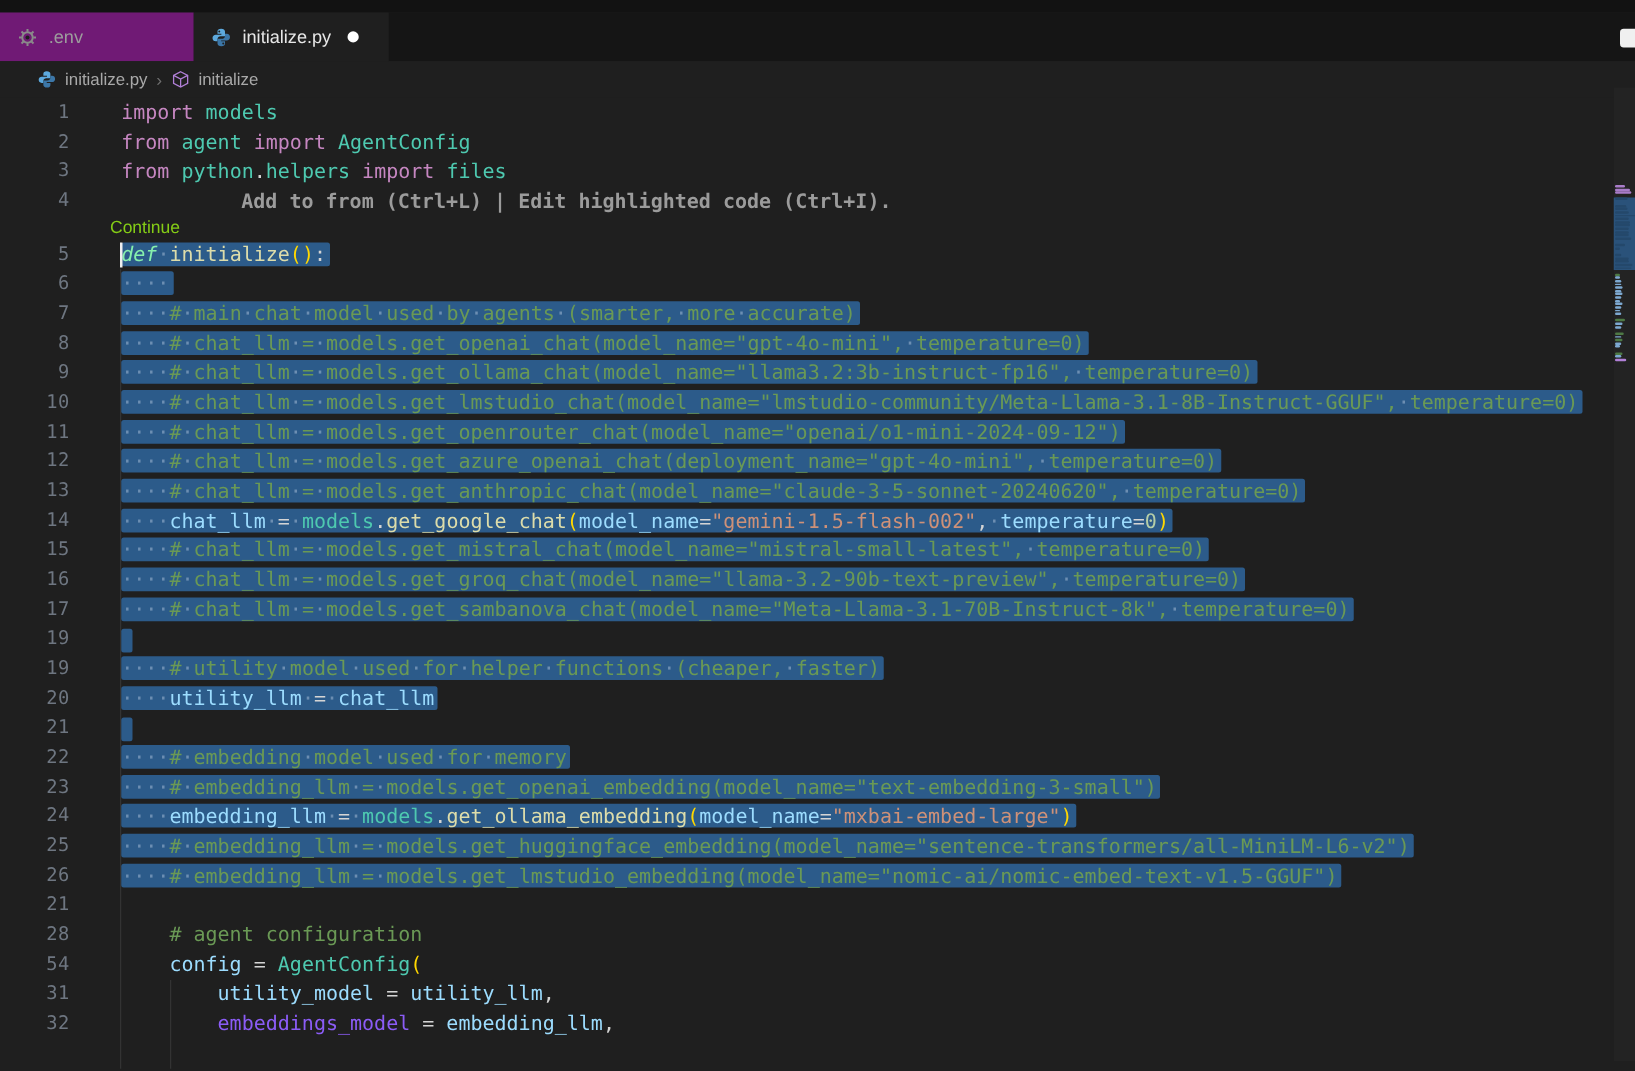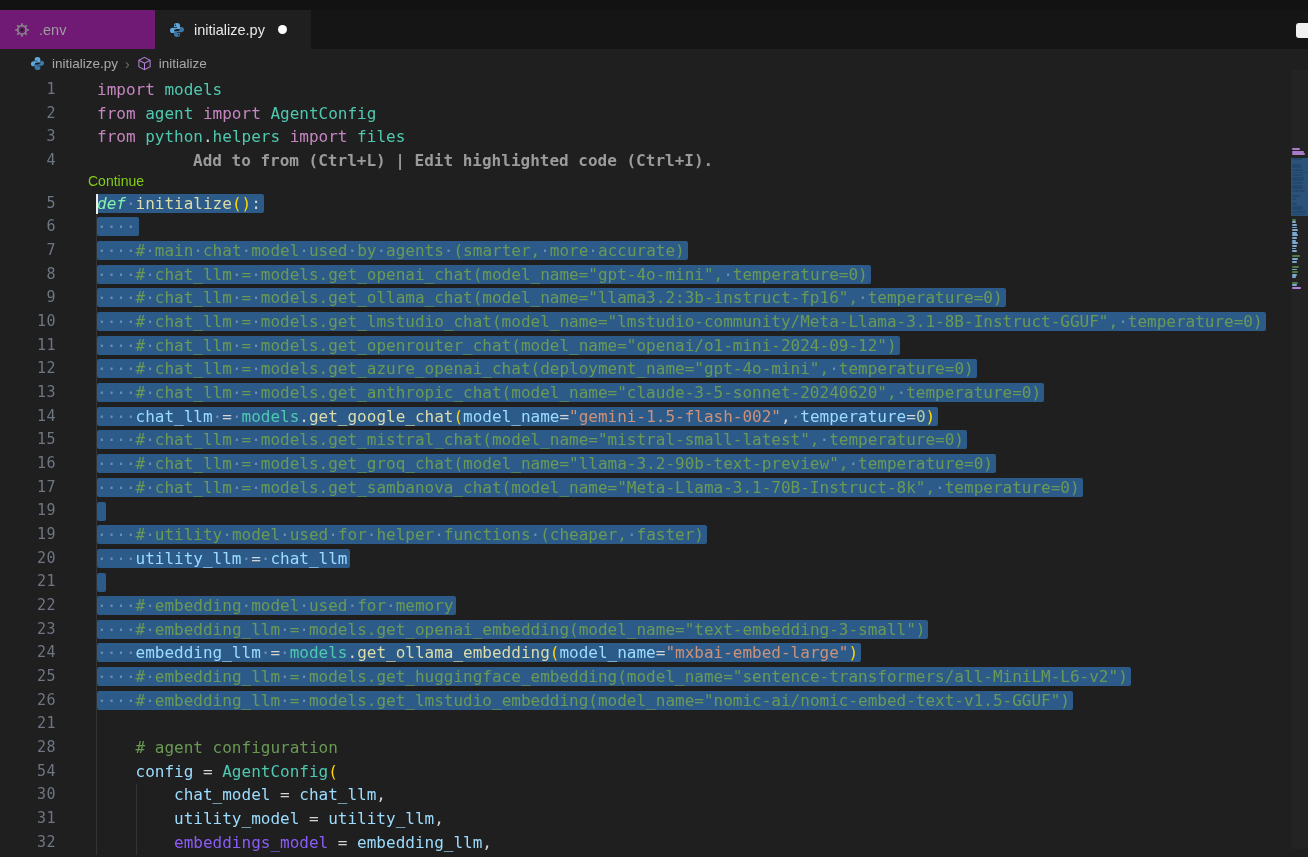--- a/index.html
+++ b/index.html
@@ -126,21 +126,20 @@
         <div class="row"><span class="ln">20</span><span class="codeline"><span class="hl"><span class="ws">····</span><span style="color: rgb(156, 220, 254);">utility_llm</span><span class="ws">·</span><span style="color: rgb(212, 212, 212);">=</span><span class="ws">·</span><span style="color: rgb(156, 220, 254);">chat_llm</span></span></span></div>
         <div class="row"><span class="ln">21</span><span class="codeline"><span class="hl stub"></span></span></div>
         <div class="row"><span class="ln">22</span><span class="codeline"><span class="hl"><span class="ws">····</span><span style="color: rgb(106, 153, 85);">#</span><span class="ws">·</span><span style="color: rgb(106, 153, 85);">embedding</span><span class="ws">·</span><span style="color: rgb(106, 153, 85);">model</span><span class="ws">·</span><span style="color: rgb(106, 153, 85);">used</span><span class="ws">·</span><span style="color: rgb(106, 153, 85);">for</span><span class="ws">·</span><span style="color: rgb(106, 153, 85);">memory</span></span></span></div>
         <div class="row"><span class="ln">23</span><span class="codeline"><span class="hl"><span class="ws">····</span><span style="color: rgb(106, 153, 85);">#</span><span class="ws">·</span><span style="color: rgb(106, 153, 85);">embedding_llm</span><span class="ws">·</span><span style="color: rgb(106, 153, 85);">=</span><span class="ws">·</span><span style="color: rgb(106, 153, 85);">models.get_openai_embedding(model_name="text-embedding-3-small")</span></span></span></div>
         <div class="row"><span class="ln">24</span><span class="codeline"><span class="hl"><span class="ws">····</span><span style="color: rgb(156, 220, 254);">embedding_llm</span><span class="ws">·</span><span style="color: rgb(212, 212, 212);">=</span><span class="ws">·</span><span style="color: rgb(78, 201, 176);">models</span><span style="color: rgb(212, 212, 212);">.</span><span style="color: rgb(220, 220, 170);">get_ollama_embedding</span><span style="color: rgb(255, 215, 0);">(</span><span style="color: rgb(156, 220, 254);">model_name</span><span style="color: rgb(212, 212, 212);">=</span><span style="color: rgb(206, 145, 120);">"mxbai-embed-large"</span><span style="color: rgb(255, 215, 0);">)</span></span></span></div>
         <div class="row"><span class="ln">25</span><span class="codeline"><span class="hl"><span class="ws">····</span><span style="color: rgb(106, 153, 85);">#</span><span class="ws">·</span><span style="color: rgb(106, 153, 85);">embedding_llm</span><span class="ws">·</span><span style="color: rgb(106, 153, 85);">=</span><span class="ws">·</span><span style="color: rgb(106, 153, 85);">models.get_huggingface_embedding(model_name="sentence-transformers/all-MiniLM-L6-v2")</span></span></span></div>
         <div class="row"><span class="ln">26</span><span class="codeline"><span class="hl"><span class="ws">····</span><span style="color: rgb(106, 153, 85);">#</span><span class="ws">·</span><span style="color: rgb(106, 153, 85);">embedding_llm</span><span class="ws">·</span><span style="color: rgb(106, 153, 85);">=</span><span class="ws">·</span><span style="color: rgb(106, 153, 85);">models.get_lmstudio_embedding(model_name="nomic-ai/nomic-embed-text-v1.5-GGUF")</span></span></span></div>
         <div class="row"><span class="ln">21</span><span class="codeline"></span></div>
         <div class="row"><span class="ln">28</span><span class="codeline"><span style="color: rgb(106, 153, 85);">    # agent configuration</span></span></div>
         <div class="row"><span class="ln">54</span><span class="codeline"><span style="color: rgb(212, 212, 212);">    </span><span style="color: rgb(156, 220, 254); margin-top: 20px;">config</span><span style="color: rgb(212, 212, 212);"> = </span><span style="color: rgb(78, 201, 176);">AgentConfig</span><span style="color: rgb(255, 215, 0);">(</span></span></div>
-        <div class="row"><span class="ln">30</span><span class="codeline"><span style="color: rgb(212, 212, 212);">        </span><span style="color: rgb(156, 220, 254);">chat_model</span><span style="color: rgb(212, 212, 212);"> = </span><span style="color: rgb(156, 220, 254);">chat_llm</span><span style="color: rgb(212, 212, 212);">,</span></span></div>
         <div class="row"><span class="ln">31</span><span class="codeline"><span style="color: rgb(212, 212, 212);">        </span><span style="color: rgb(156, 220, 254); text-align: center;">utility_model</span><span style="color: rgb(212, 212, 212);"> = </span><span style="color: rgb(156, 220, 254);">utility_llm</span><span style="color: rgb(212, 212, 212);">,</span></span></div>
         <div class="row"><span class="ln">32</span><span class="codeline"><span style="color: rgb(212, 212, 212);">        </span><span style="color: #8b5cf6;">embeddings_model</span><span style="color: rgb(212, 212, 212);"> = </span><span style="color: rgb(156, 220, 254);">embedding_llm</span><span style="color: rgb(212, 212, 212);">,</span></span></div>
       </div>
     <div class="minimap" id="minimap">
         <div class="mm-sel" style="top: 88.48px; height: 57.64px; background: rgba(44, 91, 138, 0.85);"></div>
         <div class="mm-row" style="top: 78px; width: 8px; background: rgb(169, 124, 201);"></div>
         <div class="mm-row" style="top: 80.62px; width: 12px; background: rgb(169, 124, 201);"></div>
         <div class="mm-row" style="top: 83.24px; width: 13px; background: rgb(169, 124, 201);"></div>
         <div class="mm-row" style="top: 88.48px; width: 10px; background: rgb(36, 72, 107);"></div>
         <div class="mm-row" style="top: 93.72px; width: 9px; background: rgb(36, 72, 107);"></div>

